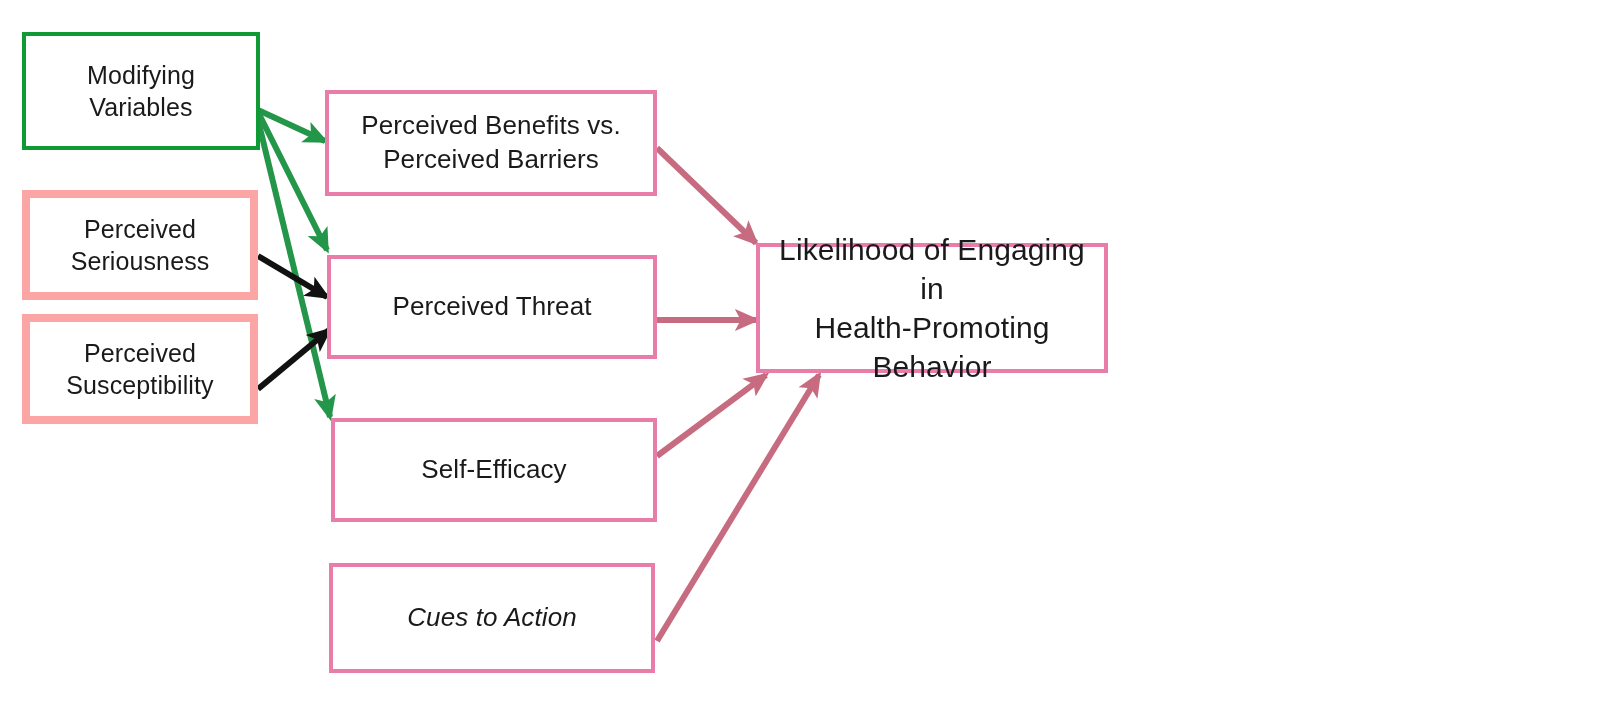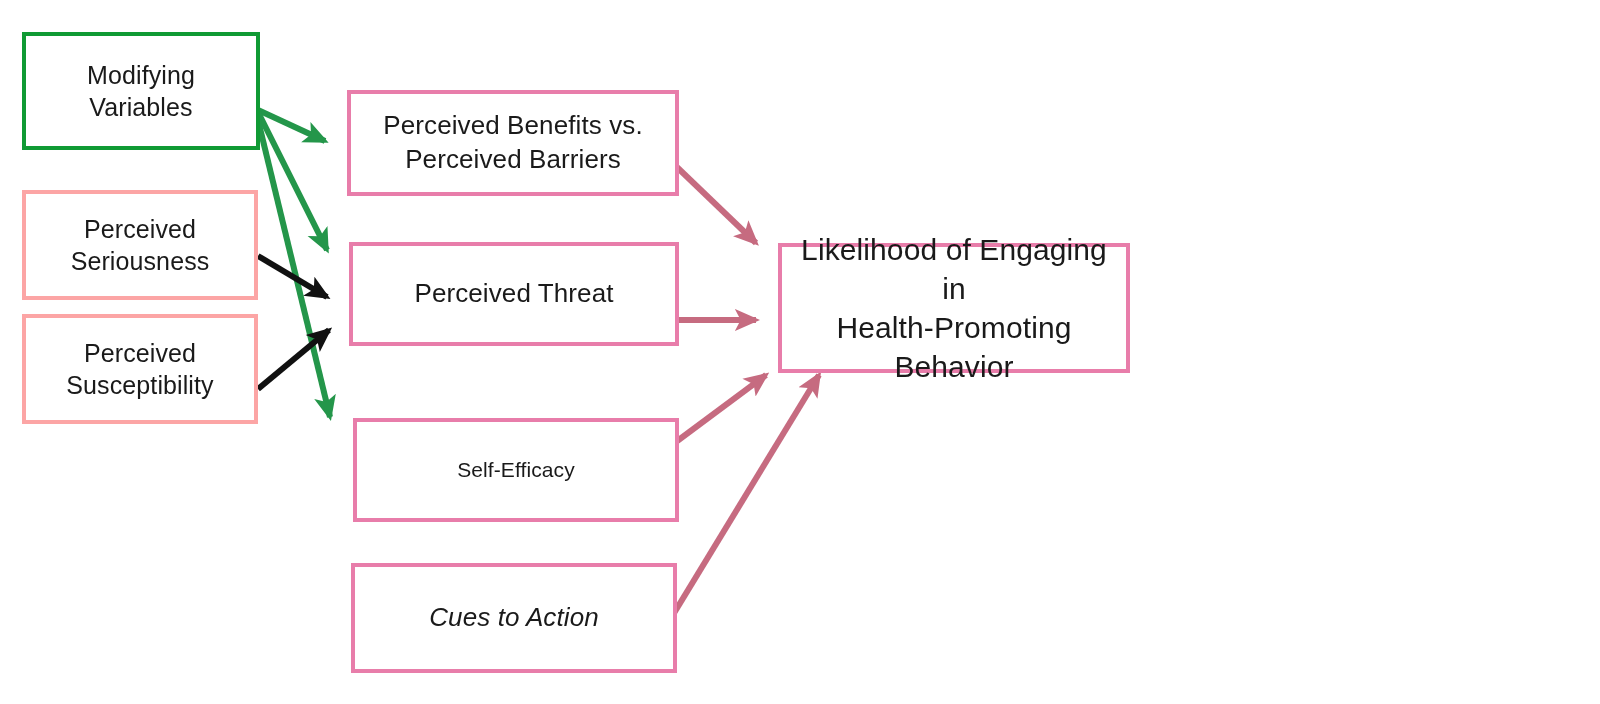--- a/index.html
+++ b/index.html
@@ -29,22 +29,22 @@
     line-height: 1.30;
     letter-spacing: 0.1px;
     z-index: 3;
   }
   .node-label {
     display: block;
     white-space: pre-line;
     padding: 0 10px;
   }
   .border-green { border: 4px solid #109a34; }
-  .border-black { border: 4px solid #fca5a5; }
-  .border-pink  { border: 4px solid #e87daa; margin-left: 22px; }
+  .border-black { border: 8px solid #fca5a5; }
+  .border-pink  { border: 4px solid #e87daa; }
 
   svg.edges {
     position: absolute;
     left: 0;
     top: 0;
     width: 1600px;
     height: 704px;
     z-index: 1;
     overflow: visible;
   }
@@ -89,24 +89,24 @@
 Seriousness</span>
       </div>
       <div class="node border-black" style="left: 22px; top: 314px; width: 236px; height: 110px; font-size: 25px;">
         <span class="node-label">Perceived
 Susceptibility</span>
       </div>
       <div class="node border-pink" style="left: 325px; top: 90px; width: 332px; height: 106px; font-size: 26px;">
         <span class="node-label">Perceived Benefits vs.
 Perceived Barriers</span>
       </div>
-      <div class="node border-pink" style="left: 327px; top: 242px; width: 330px; height: 104px; font-size: 26px;">
+      <div class="node border-pink" style="left: 327px; top: 255px; width: 330px; height: 104px; font-size: 26px;">
         <span class="node-label">Perceived Threat</span>
       </div>
-      <div class="node border-pink" style="left: 331px; top: 418px; width: 326px; height: 104px; font-size: 21px;">
+      <div class="node border-pink" style="left: 331px; top: 418px; width: 326px; height: 104px; font-size: 26px;">
         <span class="node-label">Self-Efficacy</span>
       </div>
       <div class="node border-pink" style="left: 329px; top: 563px; width: 326px; height: 110px; font-size: 26px; font-style: italic;">
         <span class="node-label">Cues to Action</span>
       </div>
       <div class="node border-pink" style="left: 756px; top: 243px; width: 352px; height: 130px; font-size: 30px;">
         <span class="node-label">Likelihood of Engaging in
 Health-Promoting
 Behavior</span>
       </div>

